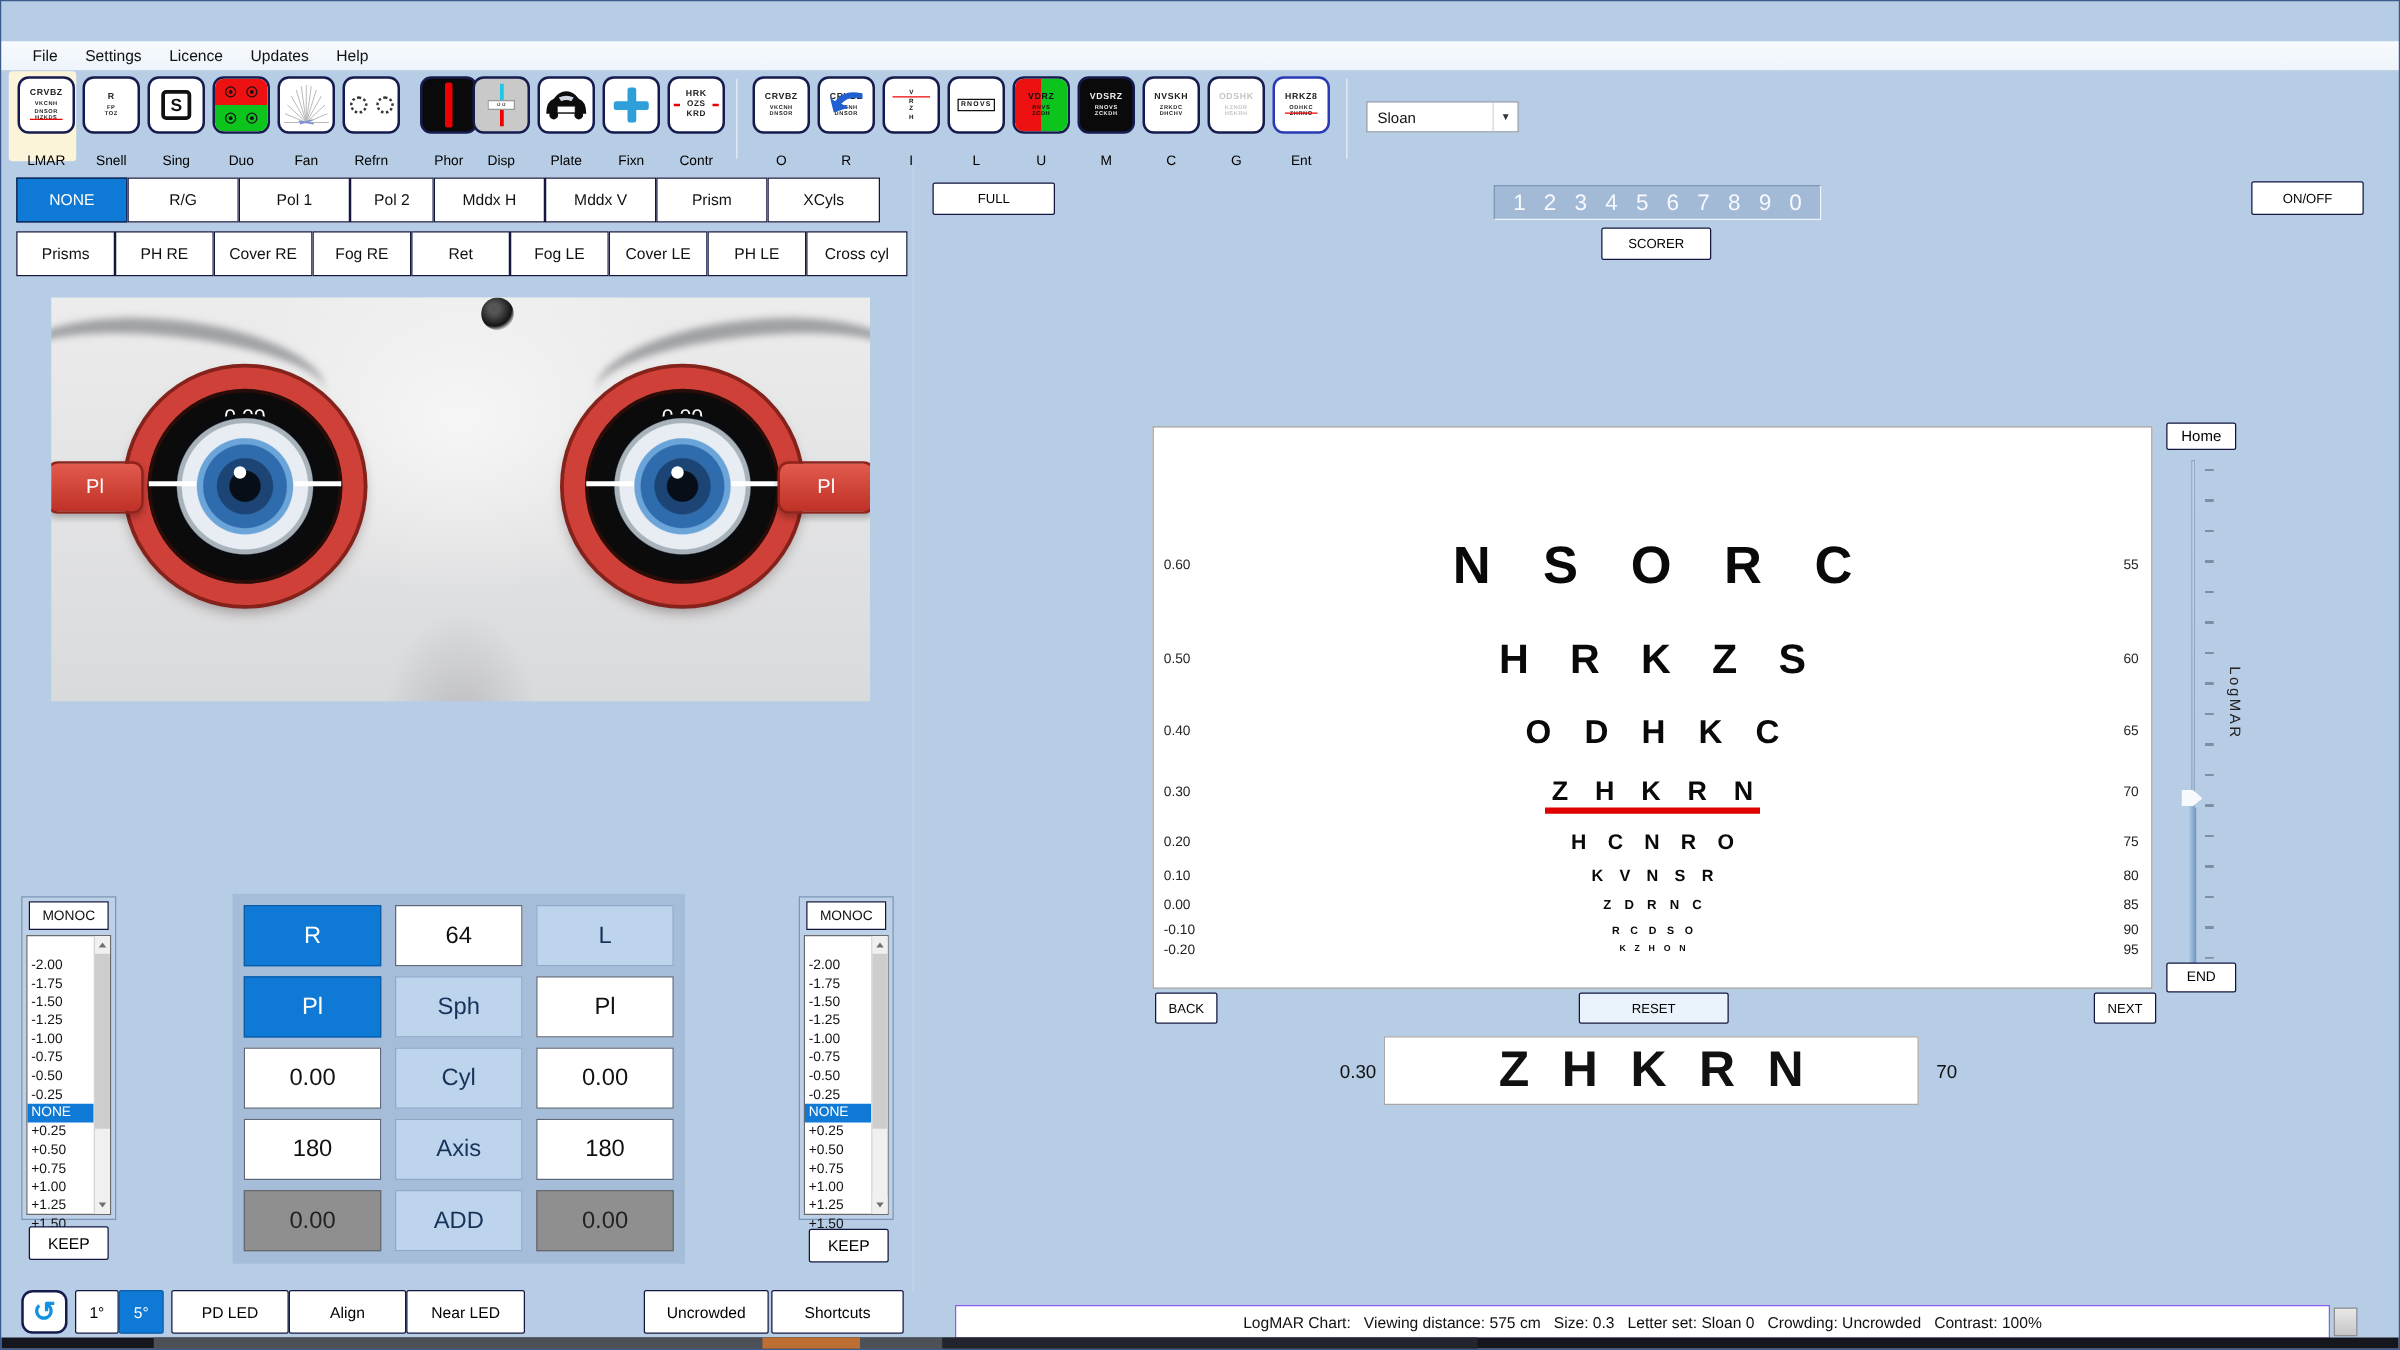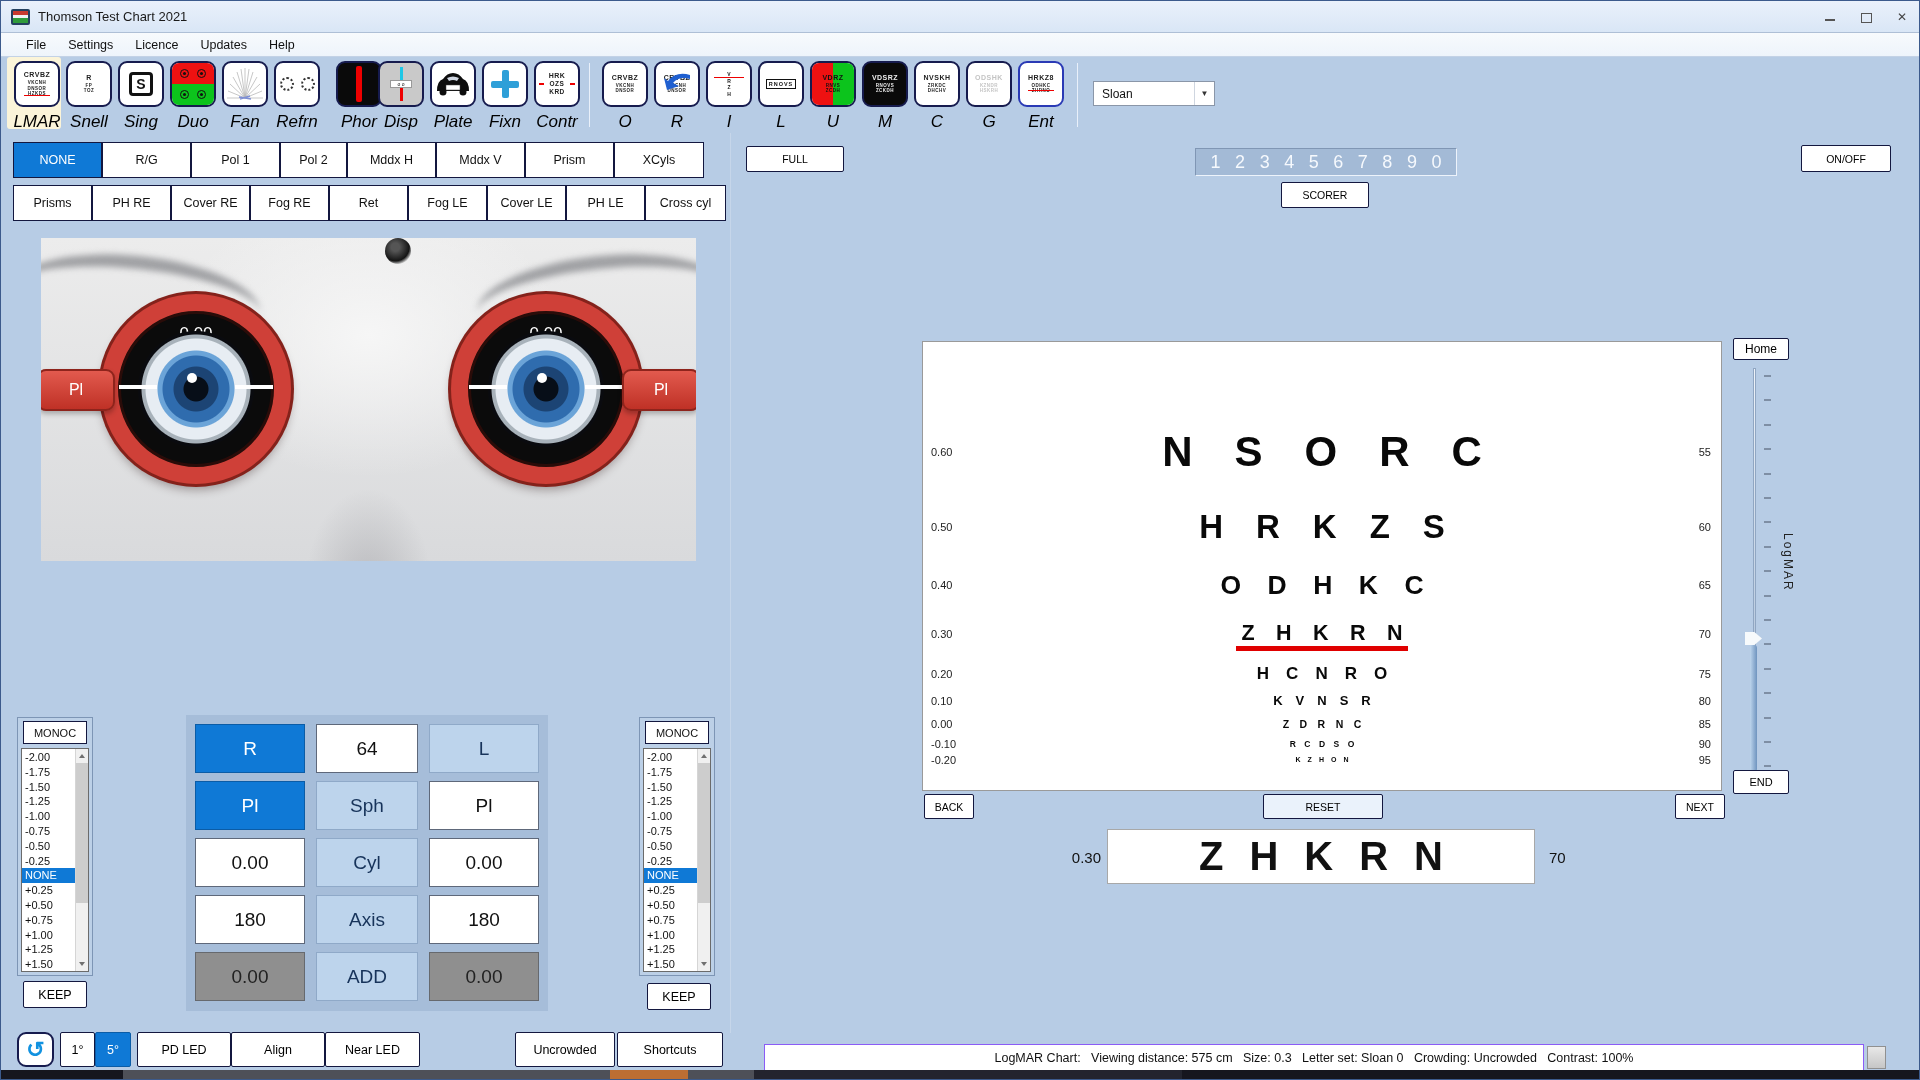--- a/index.html
+++ b/index.html
@@ -25,21 +25,21 @@
   .menubar { position:absolute; left:0; top:32px; width:100%; height:24px;
     background:linear-gradient(#f7fafd,#eef4fb); border-bottom:1px solid #c3d2e6;
     display:flex; align-items:center; padding-left:14px; }
   .menu-item { font-size:12.5px; padding:0 11px; height:100%; display:flex; align-items:center; }
   
   .toolbar { position:absolute; left:0; top:56px; width:100%; height:76px; }
   .tb-item { position:absolute; top:4px; width:52px; text-align:center; }
   .tb-sel-bg { position:absolute; left:6px; top:0; width:54px; height:72px; background:#fbf4d9; border-radius:3px; }
   .tb-icon { width:46px; height:46px; margin:0 auto; background:#fff; border:2px solid #161b4e; border-radius:9px;
     position:relative; overflow:hidden; display:flex; align-items:center; justify-content:center; }
-  .tb-label { font-size:17px; margin-top:5px; color:#000;font-style:italic; }
+  .tb-label { font-size:11px; margin-top:16px; color:#000; }
   .mini { font-size:4.5px; line-height:1.25; letter-spacing:.5px; white-space:pre-line; text-align:center; color:#222; font-weight:bold; }
   .mini::first-line { font-size:7px; }
   .mini.faint { color:#c4c4c4; }
   .mini.onblack { color:#eee; }
   .redline { position:absolute; left:20%; right:20%; bottom:9px; height:1px; background:#e00; }
   .icon-black { background:#0a0a0a; }
   .icon-gray { background:#c9c9c9; }
   .sing-s { width:24px; height:24px; border:3.5px solid #111; border-radius:4px; font-weight:bold; font-size:14px;
     display:flex; align-items:center; justify-content:center; }
   .duo { position:absolute; inset:0; display:grid; grid-template-rows:1fr 1fr; }
@@ -102,21 +102,21 @@
   .hl, .hr { position:absolute; top:74px; height:4px; background:#fff; width:38px; }
   .hl { left:1px; } .hr { right:1px; }
   .pl-tab { position:absolute; width:78px; height:42px; border-radius:9px; color:#fff; font-size:16px;
     background:linear-gradient(#e25a4e,#bf3126); border:2px solid #8e241c;
     display:flex; align-items:center; justify-content:center; box-shadow:0 3px 5px rgba(0,0,0,.25); }
   
   .monoc { position:absolute; width:76px; border:1px solid #7d95b5; padding:3px; background:rgba(255,255,255,.08); }
   .monoc-head { width:64px; height:23px; margin:0 auto; background:#fff; border:1.5px solid #13173f;
     display:flex; align-items:center; justify-content:center; font-size:11px; }
   .list { position:relative; margin-top:4px; height:224px; background:#fff; border:1px solid #6b6b6b; font-size:11px; }
-  .list-items { position:absolute; left:0; top:1px; right:13px; }
+  .list-items { position:absolute; left:0; top:16px; right:13px; }
   .li { height:14.8px; line-height:14.8px; padding-left:3px; }
   .li.sel { background:#0f79d6; color:#fff; }
   .sb { position:absolute; right:0; top:0; bottom:0; width:13px; background:#f0f0f0; border-left:1px solid #d5d5d5; }
   .sb-up, .sb-dn { position:absolute; left:0; width:100%; height:14px; background:#f0f0f0; }
   .sb-up { top:0; } .sb-dn { bottom:0; }
   .sb-up::after, .sb-dn::after { content:""; position:absolute; left:3px; border-left:3.5px solid transparent; border-right:3.5px solid transparent; }
   .sb-up::after { top:5px; border-bottom:4px solid #707070; }
   .sb-dn::after { bottom:5px; border-top:4px solid #707070; }
   .sb-thumb { position:absolute; left:0; top:14px; width:100%; height:140px; background:#cdcdcd; }
   
@@ -162,29 +162,20 @@
   .taskbar .seg1 { position:absolute; left:122px; width:631px; height:100%; background:#4e5058; }
   .taskbar .seg2 { position:absolute; left:609px; width:78px; height:100%; background:#bd6e33; }
   .taskbar .seg3 { position:absolute; left:753px; width:428px; height:100%; background:#23242e; }
   .divider { position:absolute; left:729px; top:132px; width:1px; height:900px; background:#c6d6ea; }
 </style>
 </head>
 <body>
 
 <div class="window">
 
-  <div class="titlebar">
-    <div class="appicon"></div>
-    <div class="title-text">Thomson Test Chart 2021</div>
-    <div class="wincontrols">
-      <div class="wc wc-min"></div>
-      <div class="wc wc-rest"></div>
-      <div class="wc">✕</div>
-    </div>
-  </div>
 
   <div class="menubar">
     <div class="menu-item">File</div>
     <div class="menu-item">Settings</div>
     <div class="menu-item">Licence</div>
     <div class="menu-item">Updates</div>
     <div class="menu-item">Help</div>
   </div>
 
   <div class="toolbar">

